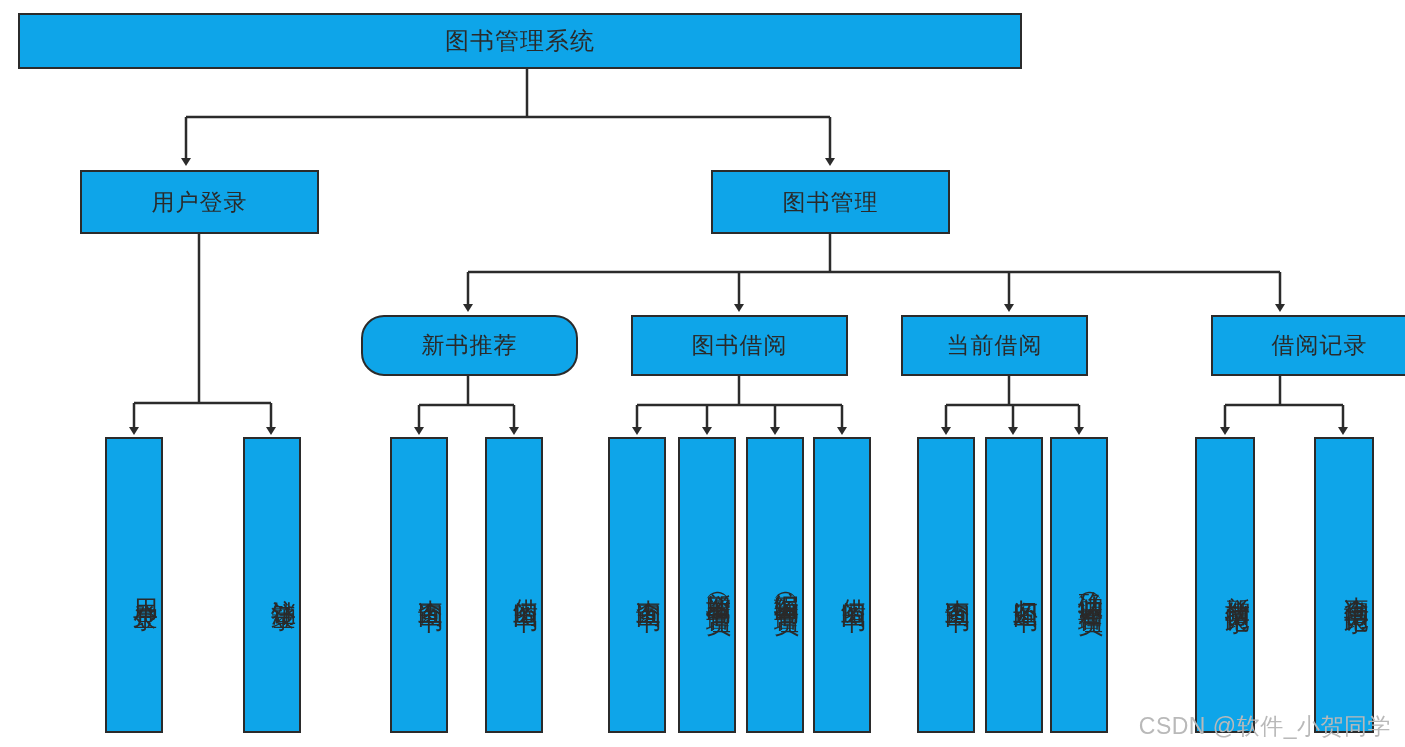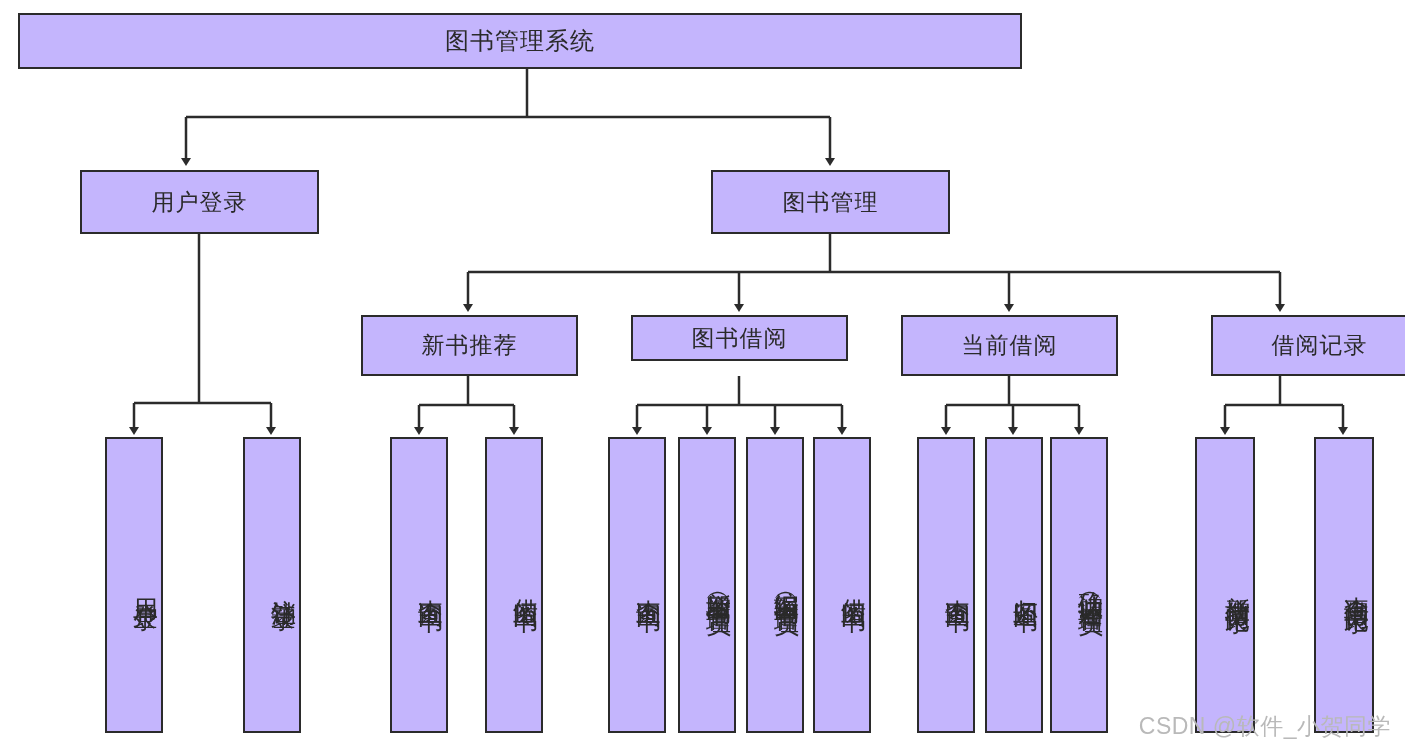--- a/index.html
+++ b/index.html
@@ -8,21 +8,21 @@
     font-family:"Liberation Sans","DejaVu Sans",sans-serif;
     overflow:hidden;
   }
   #stage{position:relative;width:1405px;height:747px;background:#fff;}
   svg#wires{position:absolute;left:0;top:0;width:1405px;height:747px;}
 
   .node{
     position:absolute;
     box-sizing:border-box;
     border:2.5px solid #2b2b2b;
-    background:#c4b5fd;
+    background:#0ea5e9;
     color:#2a2a2a;
     display:flex;
     align-items:center;
     justify-content:center;
     text-align:center;
     line-height:1.22;
   }
   .node.h{ font-size:23px; letter-spacing:1px; }
   .node.root{ font-size:24px; }
   .node.v{
@@ -106,27 +106,27 @@
     <span>图书管理系统</span>
   </div>
 
   <div class="node h" style="left:80px;top:170px;width:239px;height:64px;">
     <span>用户登录</span>
   </div>
   <div class="node h" style="left:711px;top:170px;width:239px;height:64px;">
     <span>图书管理</span>
   </div>
 
-  <div class="node h" style="left:361px;top:315px;width:217px;height:61px;">
+  <div class="node h" style="left:361px;top:315px;width:217px;height:61px;border-radius:23px;">
     <span>新书推荐</span>
   </div>
-  <div class="node h" style="left:631px;top:315px;width:217px;height:46px;">
+  <div class="node h" style="left:631px;top:315px;width:217px;height:61px;">
     <span>图书借阅</span>
   </div>
-  <div class="node h" style="left:901px;top:315px;width:217px;height:61px;">
+  <div class="node h" style="left:901px;top:315px;width:187px;height:61px;">
     <span>当前借阅</span>
   </div>
   <div class="node h" style="left:1171px;top:315px;width:217px;height:61px;margin-left:40px;">
     <span>借阅记录</span>
   </div>
 
   <div class="node v" style="left:105px;top:437px;width:58px;height:296px;">
     <span>用户登录</span>
   </div>
   <div class="node v" style="left:243px;top:437px;width:58px;height:296px;">

